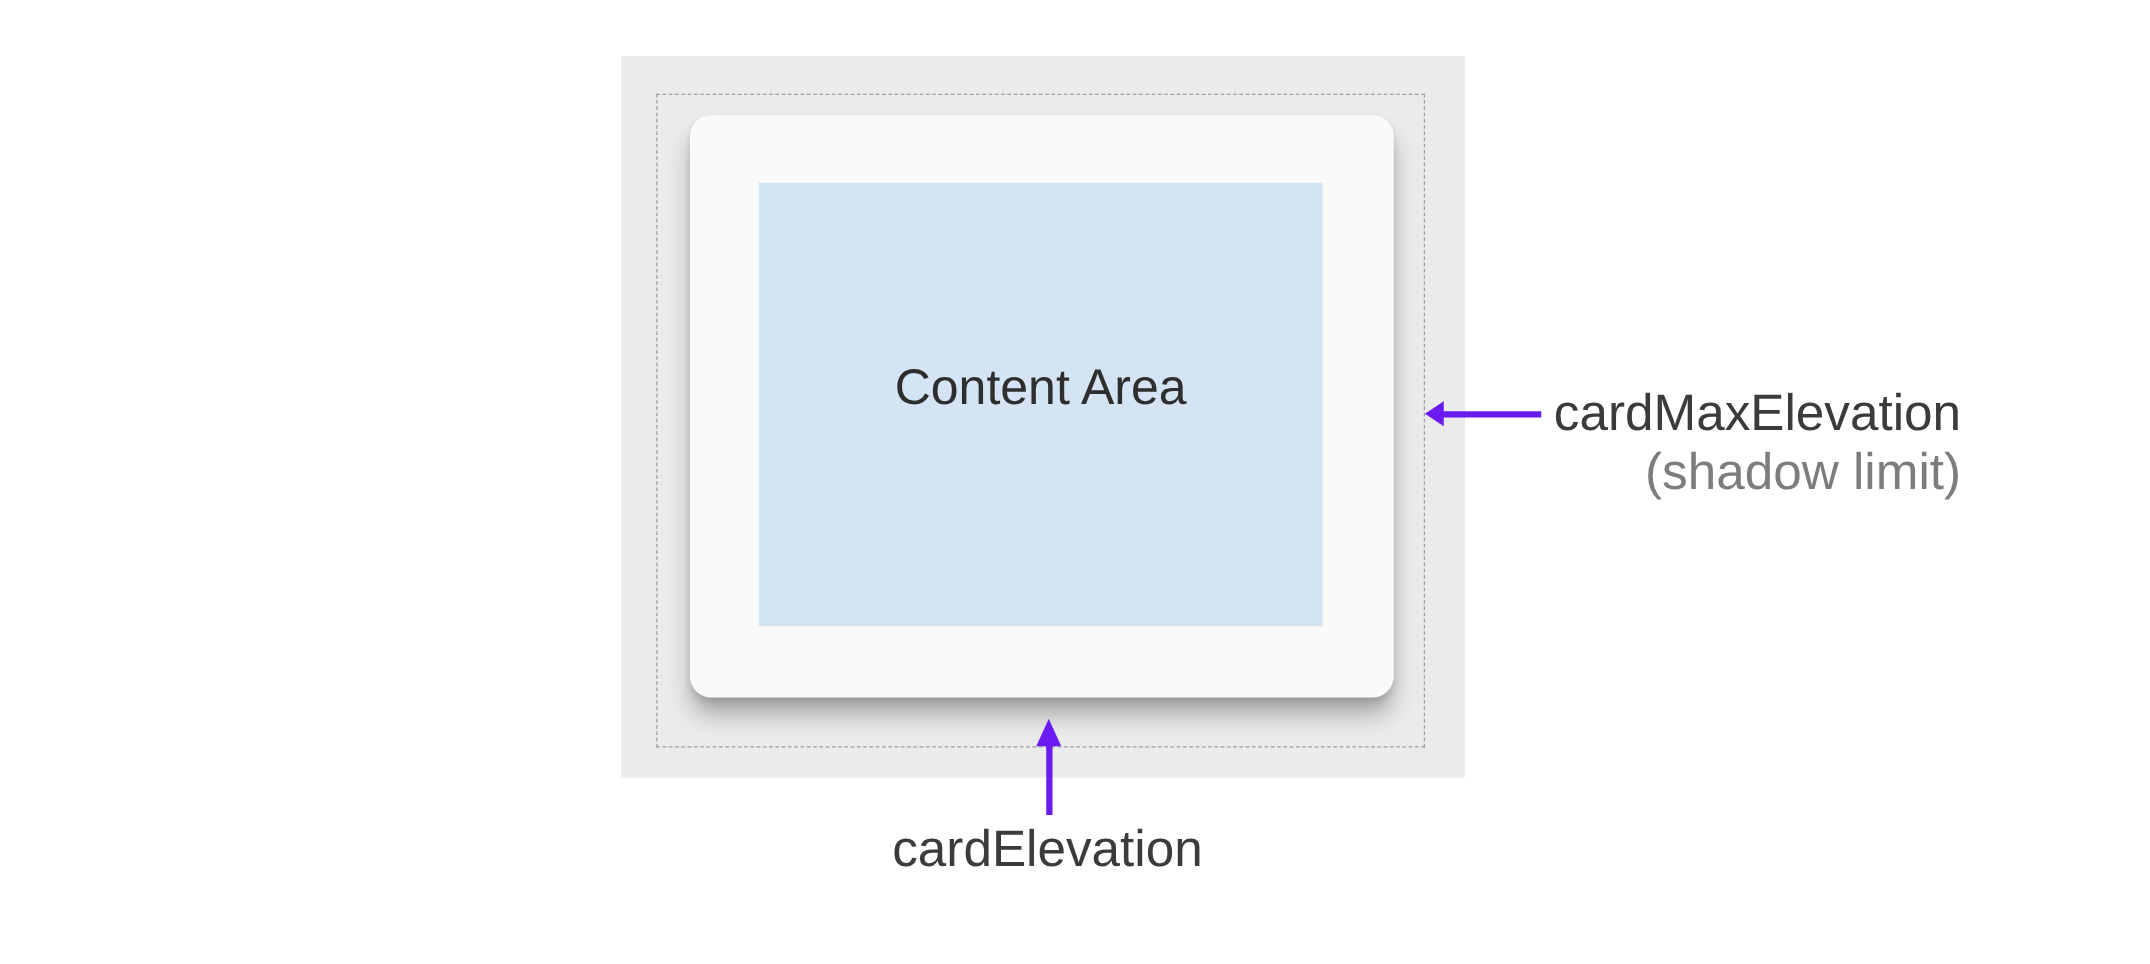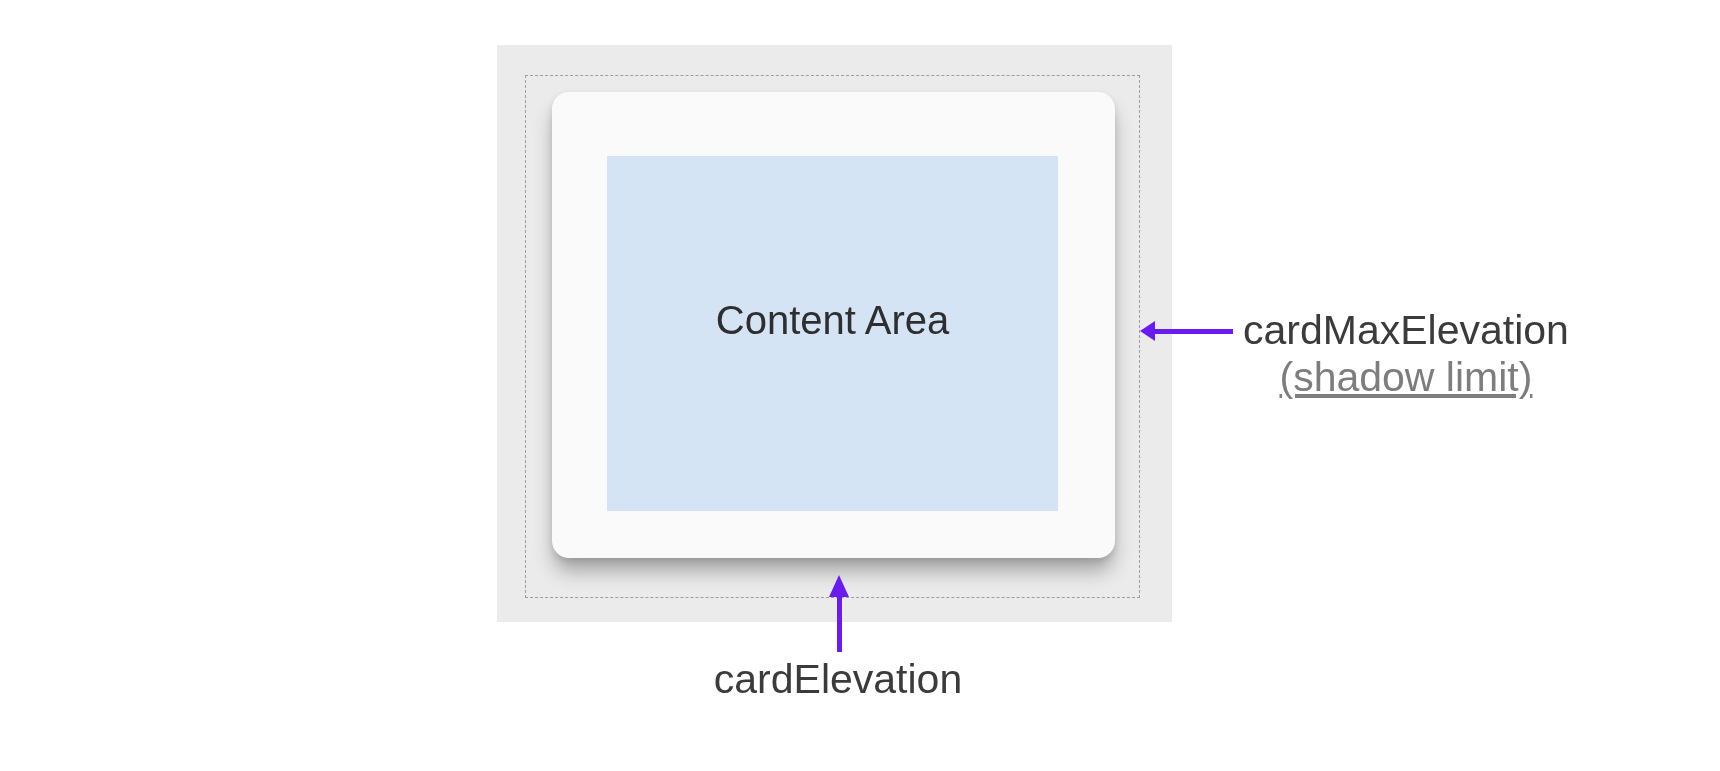--- a/index.html
+++ b/index.html
@@ -45,21 +45,21 @@
     height: 466px;
     background: var(--card_bg, #fafafa);
     border-radius: 17px;
     box-shadow: 0 3px 6px rgba(0,0,0,0.10), 0 15px 20px -2px rgba(0,0,0,0.30);
   }
 
   
   .content-area {
     position: absolute;
     left: 55px;
-    top: 64px;
+    top: 54px;
     width: 451px;
     height: 355px;
     background: var(--content_bg, #d4e4f4);
     display: flex;
     align-items: center;
     justify-content: center;
     padding-bottom: 26px;
     box-sizing: border-box;
   }
   .content-area-label {
@@ -68,26 +68,26 @@
   }
 
   
   .annotation {
     position: absolute;
     font-size: 41px;
     line-height: 47px;
     white-space: nowrap;
   }
   .annotation .title   { color: var(--title_text, #3b3b3b); }
-  .annotation .subtitle{ color: var(--subtitle_text, #7d7d7d); text-decoration: underline; }
+  .annotation .subtitle{ color: var(--subtitle_text, #7d7d7d); }
 
   .annotation-max {
     left: 1243px;
     top: 307px;
-    text-align: center;
+    text-align: right;
   }
   .annotation-elevation {
     left: 838px;
     top: 656px;
     transform: translateX(-50%);
   }
 
   
   .arrow-shaft {
     position: absolute;

